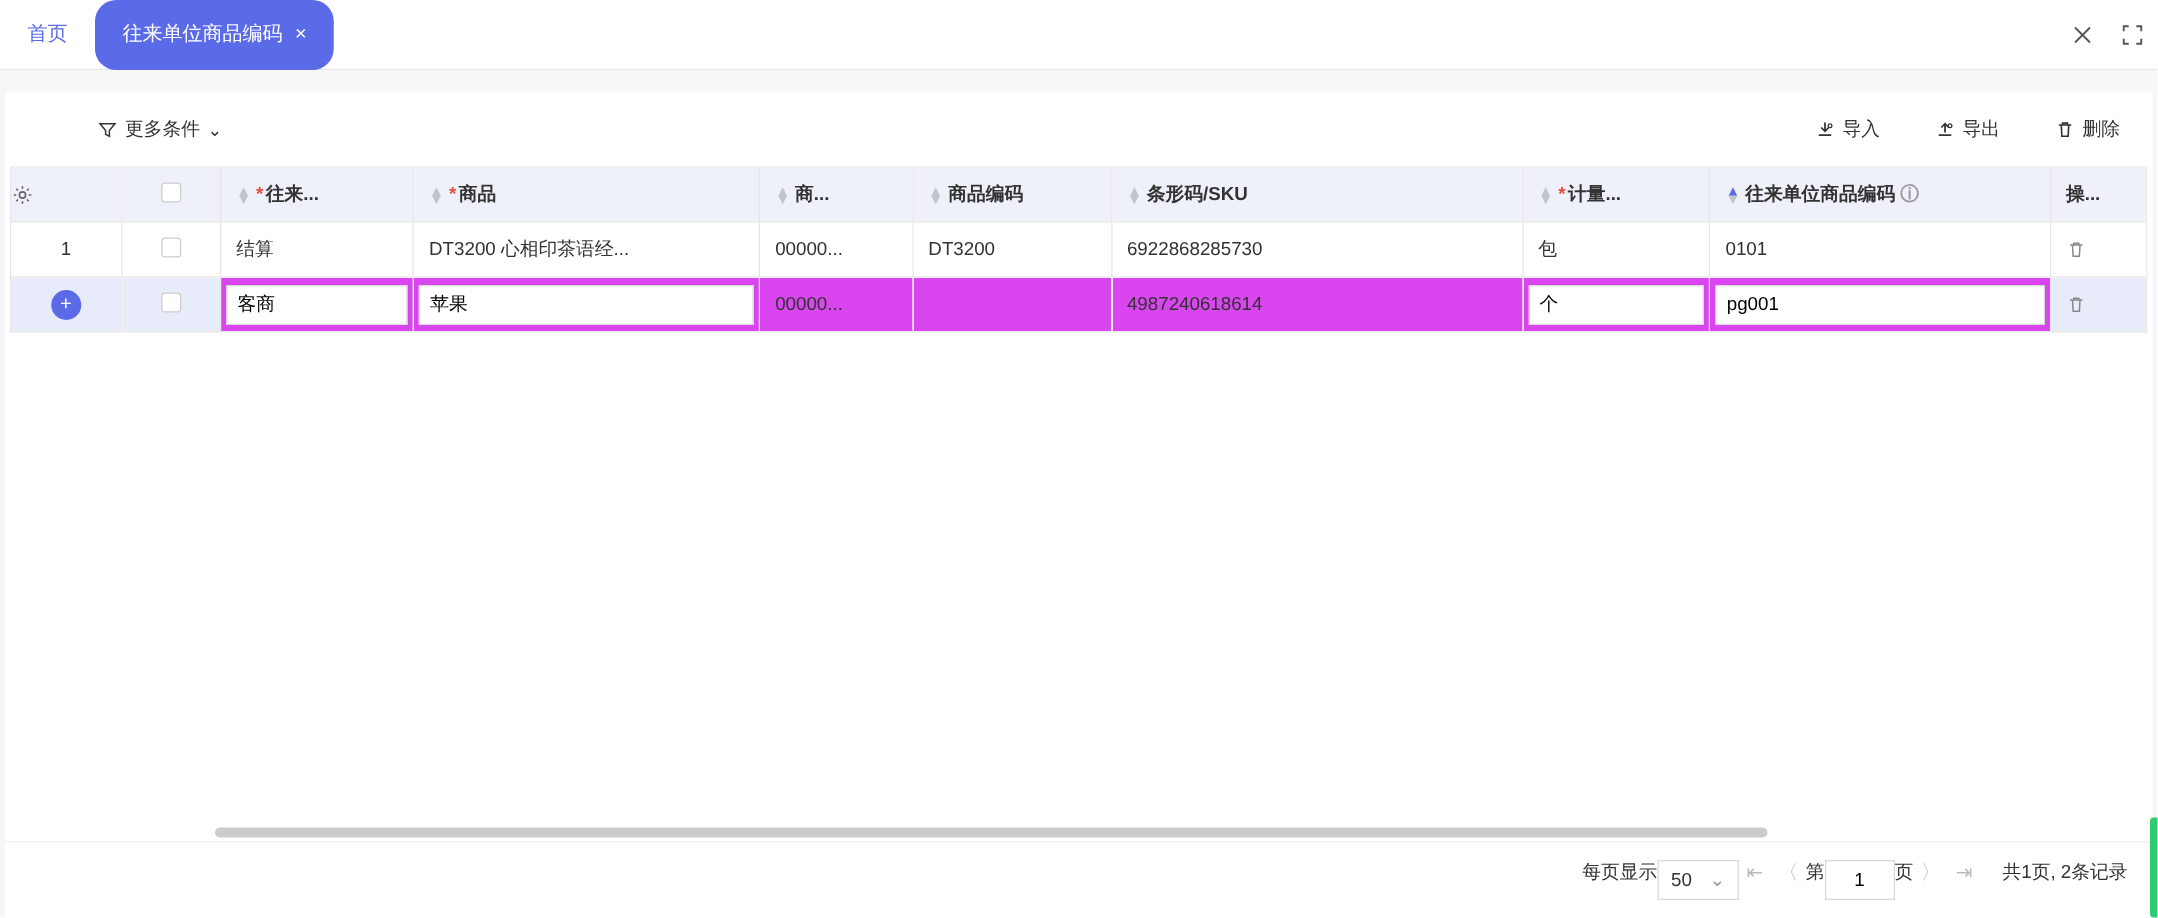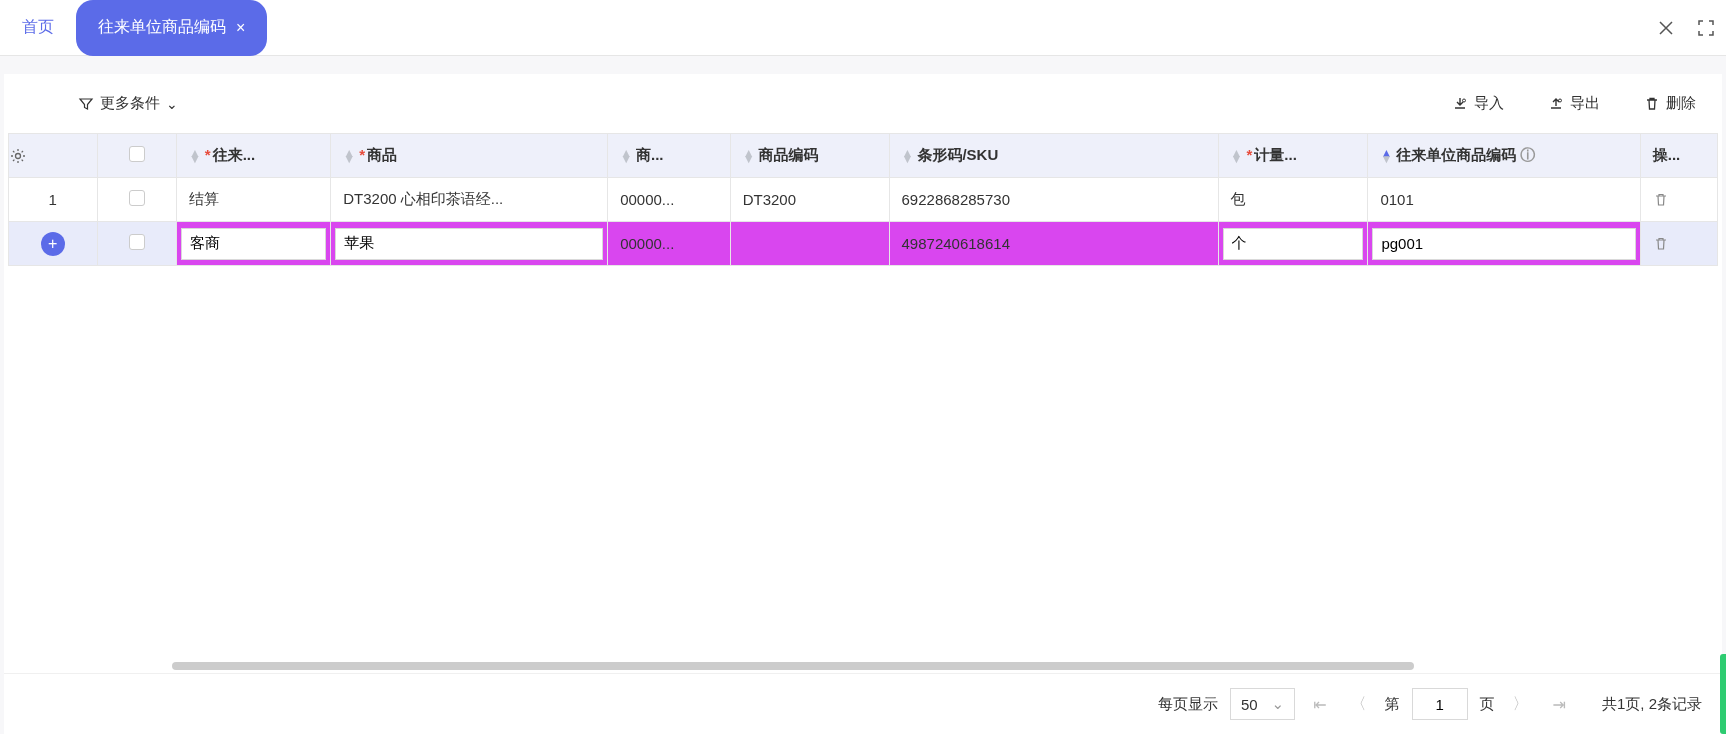--- a/index.html
+++ b/index.html
@@ -51,21 +51,21 @@
   tr.editing .gear-cell { background:#e8ebfa;}
 
   
   tr.editing .chk { background:#fff; }
 
   
   .hscroll { height:14px; margin:4px 8px 0 8px; background:transparent; position:relative; }
   .hscroll-track { position:absolute; left:160px; right:300px; top:3px; height:8px; background:#ccc; border-radius:4px; }
 
   
-  .pagination { display:flex; align-items:center; justify-content:flex-end; padding:14px 20px; gap:12px; font-size:15px; border-top:1px solid #f0f0f0; }
+  .pagination { display:flex; align-items:flex-start; justify-content:flex-end; padding:14px 20px; font-size:15px; border-top:1px solid #f0f0f0; }
   .page-select { display:inline-flex; align-items:center; border:1px solid #d9d9d9; height:32px; padding:0 10px; cursor:pointer; }
   .page-select .chev { margin-left:14px; color:#999; }
   .page-nav { color:#bbb; cursor:pointer; padding:0 6px; font-size:16px; }
   .page-input { width:56px; height:32px; border:1px solid #d9d9d9; text-align:center; font-size:15px; }
 
   
   .green-strip { position:absolute; right:0; bottom:0; width:6px; height:80px; background:#2ecc71; border-radius:3px 0 0 3px; }
 
   svg { display:block; }
 </style>

